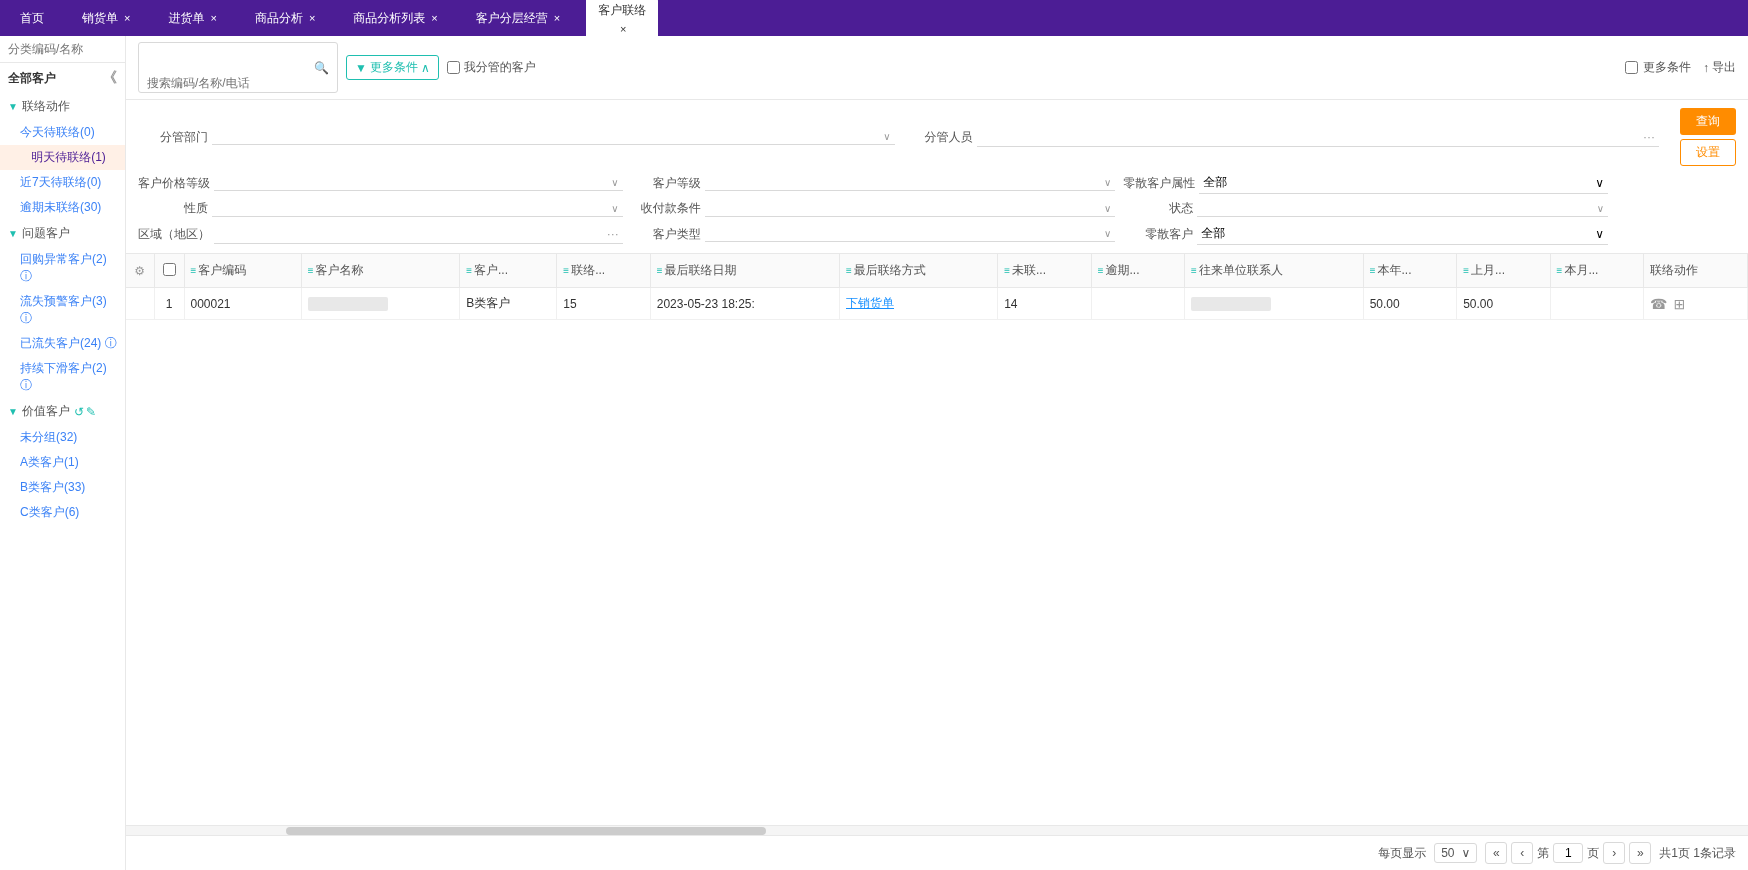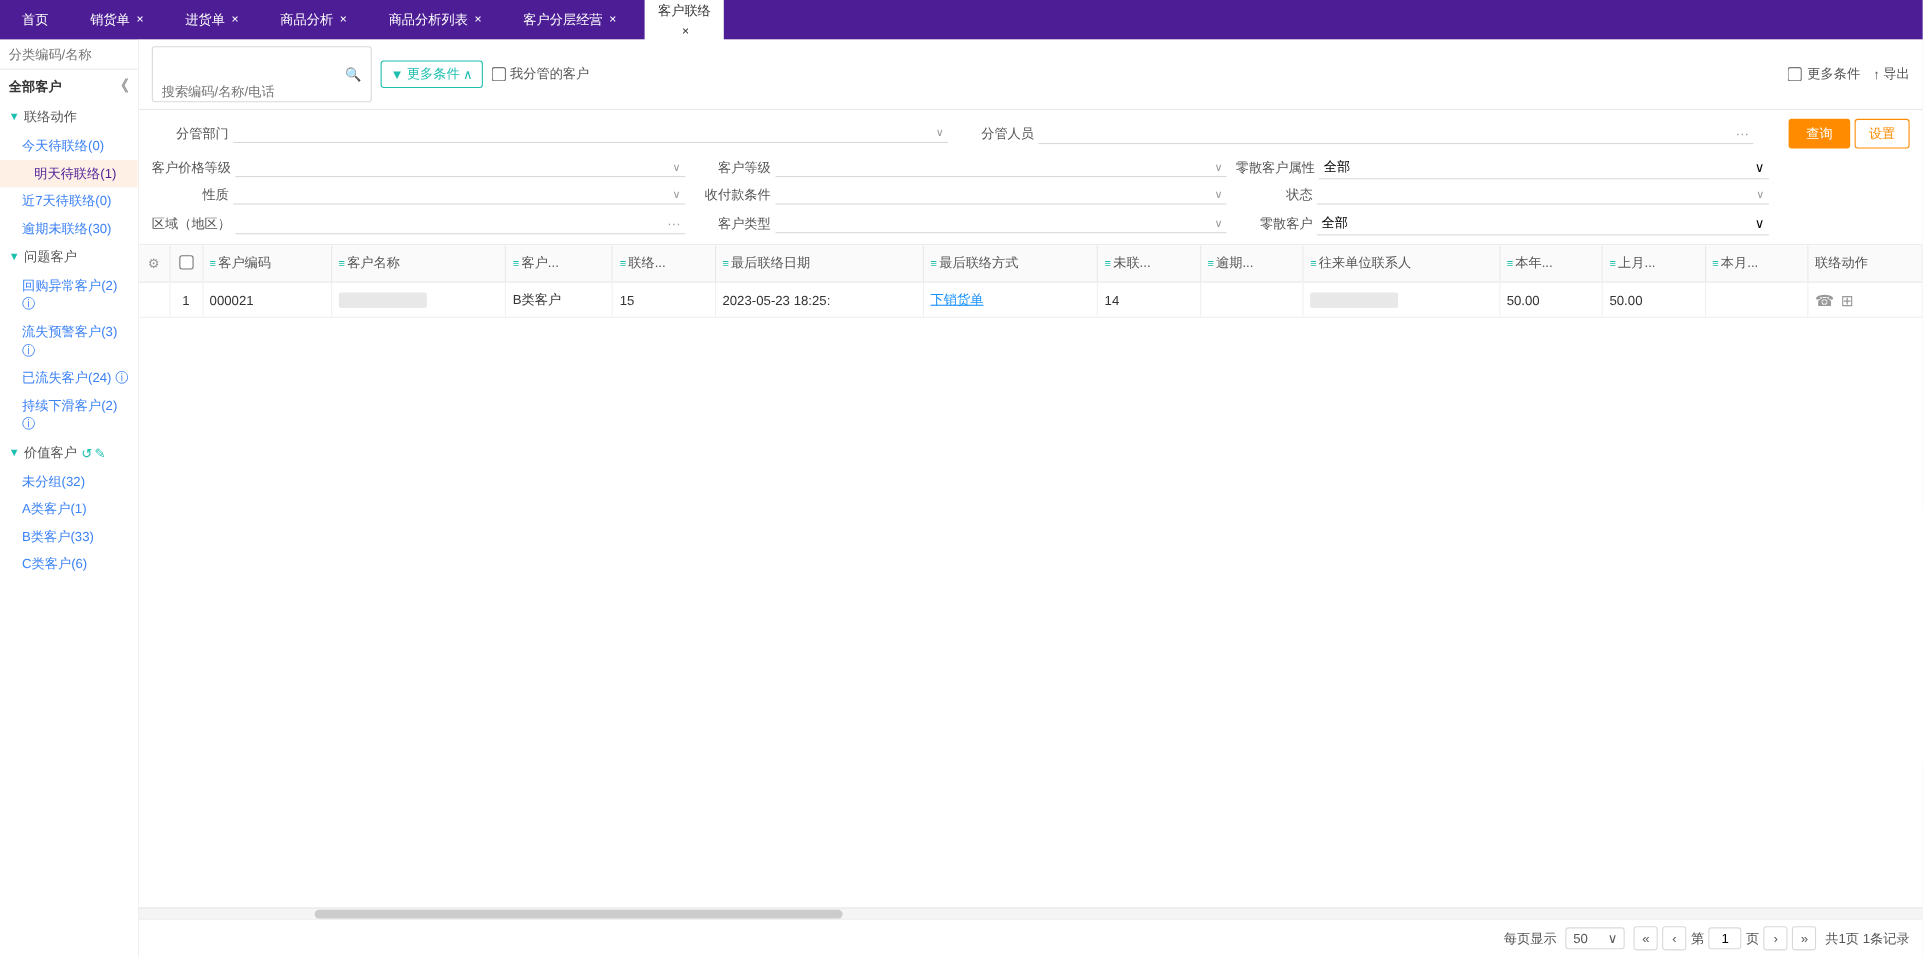--- a/index.html
+++ b/index.html
@@ -282,21 +282,21 @@
       gap: 8px;
       font-size: 12px;
       color: #555;
     }
     .page-size-select {
       display: flex;
       align-items: center;
       border: 1px solid #d9d9d9;
       border-radius: 3px;
       padding: 2px 6px;
-      gap: 18px;
+      gap: 7px;
       cursor: pointer;
     }
     .page-nav { display: flex; align-items: center; gap: 4px; }
     .page-btn {
       width: 22px; height: 22px;
       border: 1px solid #d9d9d9;
       border-radius: 3px;
       display: flex; align-items: center; justify-content: center;
       cursor: pointer;
       color: #555;
@@ -474,21 +474,21 @@
           <div class="filter-select">
             <span class="chevron">∨</span>
           </div>
         </div>
         <div class="filter-field">
           <span class="filter-label">分管人员</span>
           <div class="filter-select">
             <span class="filter-dots">···</span>
           </div>
         </div>
-        <div style="display:flex;flex-direction:row;gap:4px;margin-left:24px;">
+        <div style="display:flex;flex-direction:column;gap:4px;margin-left:13px;">
           <button class="query-btn">查询</button>
           <button class="settings-btn">设置</button>
         </div>
       </div>
 
       <div class="filter-row">
         <div class="filter-field">
           <span class="filter-label">客户价格等级</span>
           <div class="filter-select">
             <span class="chevron">∨</span>

